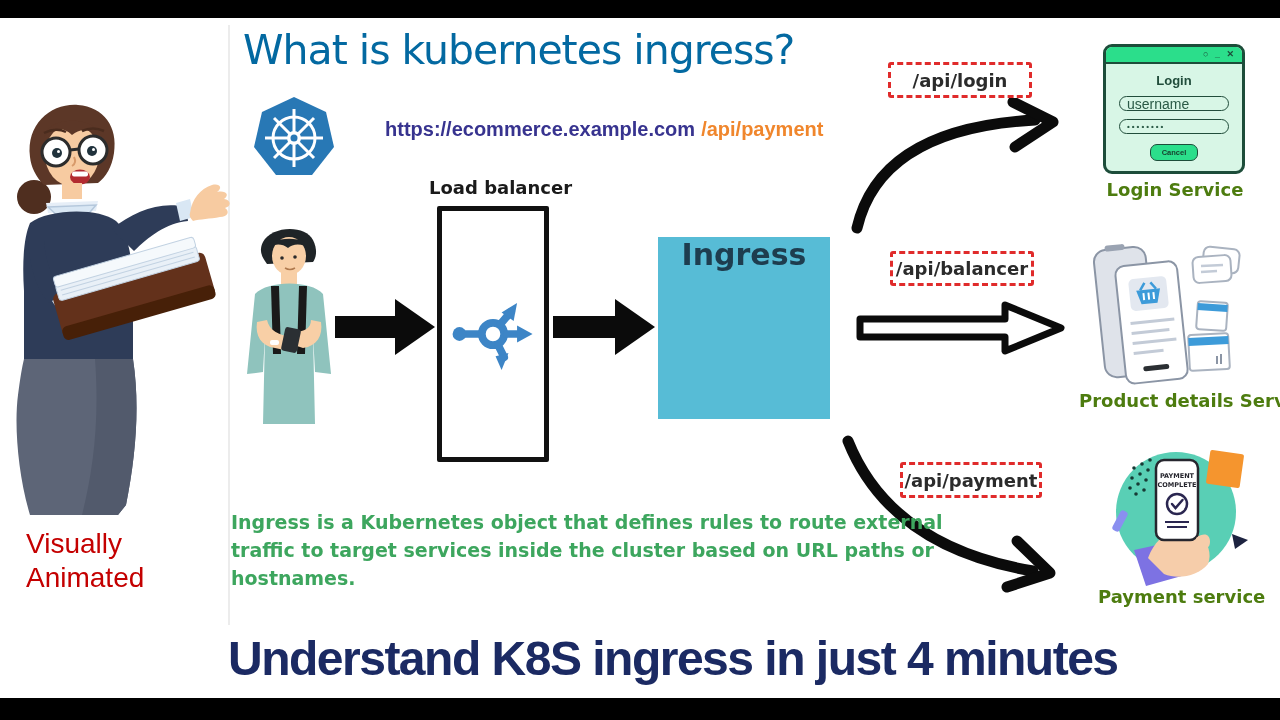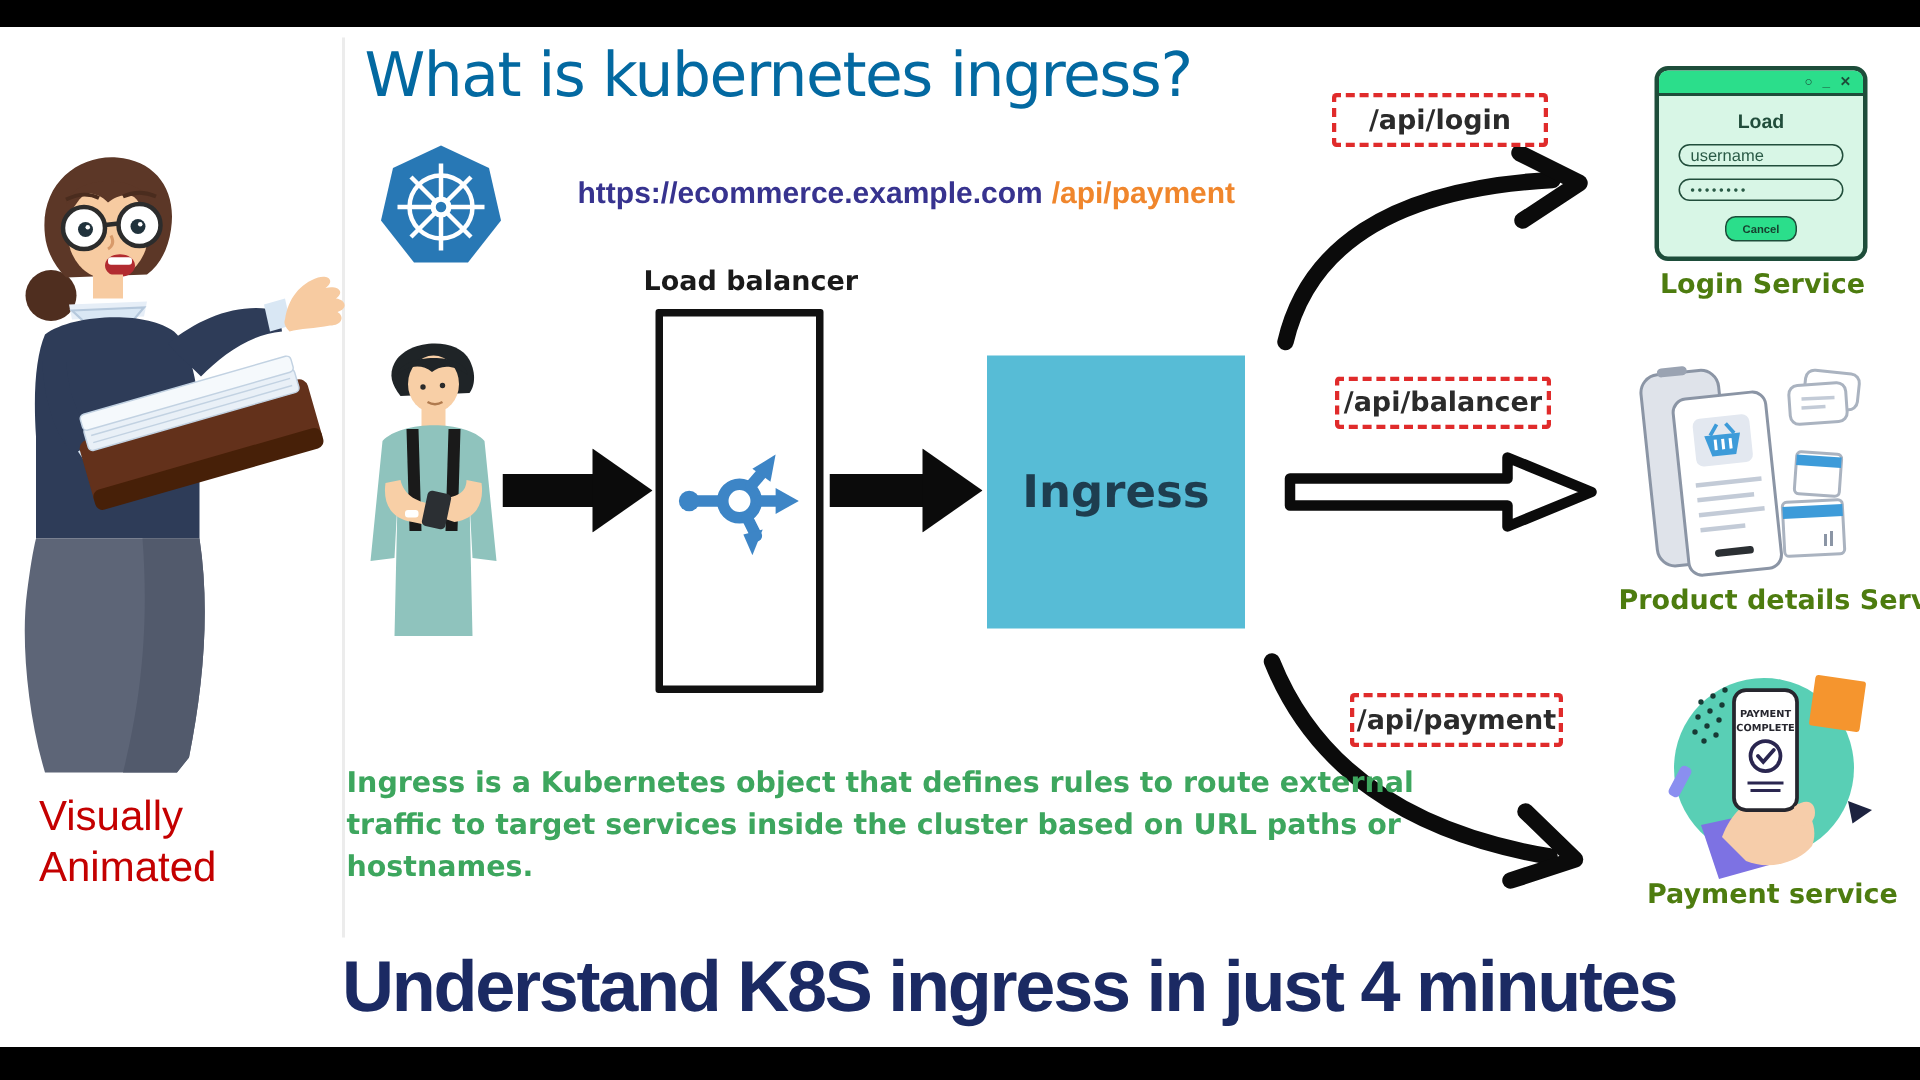--- a/index.html
+++ b/index.html
@@ -19,21 +19,21 @@
   .url-line{left:385px;top:118px;font-size:20px;font-weight:bold;white-space:nowrap;}
   .url-base{color:#37338f;}
   .url-path{color:#f0862c;margin-left:6px;}
 
   .lb-label{left:429px;top:177px;font-size:18px;font-weight:bold;color:#1a1a1a;
     font-family:"DejaVu Sans",sans-serif;}
   .lb-box{left:437px;top:206px;width:102px;height:246px;background:#fff;
     border:5px solid #111;border-radius:2px;display:flex;align-items:center;justify-content:center;}
 
   .ingress-box{left:658px;top:237px;width:172px;height:182px;background:#57bcd6;
-    display:flex;align-items:center;justify-content:center;}
+    display:flex;align-items:flex-start;justify-content:center;}
   .ingress-label{font-family:"DejaVu Sans",sans-serif;font-size:30px;font-weight:bold;color:#1e3d4f;}
 
   .route-badge{
     background:#fff;border:3px dashed #e02b2b;border-radius:3px;
     display:flex;align-items:center;justify-content:center;
     font-family:"DejaVu Sans",sans-serif;font-size:18px;font-weight:bold;color:#2b2b2b;
   }
   .badge-login{left:888px;top:62px;width:138px;height:30px;}
   .badge-product{left:890px;top:251px;width:138px;height:29px;}
   .badge-payment{left:900px;top:462px;width:136px;height:30px;}
@@ -51,21 +51,21 @@
     left:1103px;top:44px;width:142px;height:130px;background:#d8f6e6;
     border:3px solid #1d4d3a;border-radius:9px;overflow:hidden;box-sizing:border-box;
   }
   .login-titlebar{height:15px;background:#2bde8b;border-bottom:2px solid #1d4d3a;
     display:flex;align-items:center;justify-content:flex-end;padding:0 6px;}
   .window-controls{font-size:9px;color:#1d4d3a;font-weight:bold;letter-spacing:2px;line-height:1;}
   .login-body{display:flex;flex-direction:column;align-items:center;}
   .login-title{margin-top:9px;font-size:13px;font-weight:bold;color:#214d3b;}
   .mock-field{
     margin-top:8px;width:110px;height:15px;border:1.5px solid #214d3b;border-radius:9px;
-    background:transparent;font-size:11px;color:#2a5a46;display:flex;align-items:center;
+    background:transparent;font-size:14px;color:#2a5a46;display:flex;align-items:center;
     padding:0 7px;box-sizing:border-box;
   }
   .pw-dots{letter-spacing:2px;font-size:8px;font-weight:bold;}
   .mock-button{
     margin-top:10px;width:46px;height:15px;background:#2bde8b;border:1.5px solid #1d4d3a;
     border-radius:7px;font-size:7.5px;font-weight:bold;color:#17402f;
     display:flex;align-items:center;justify-content:center;
   }
 
   .description{
@@ -230,21 +230,21 @@
   </div>
   <div class="abs route-badge badge-payment">
     <span>/api/payment</span>
   </div>
 
   <div class="abs login-window">
     <div class="login-titlebar">
       <span class="window-controls">○ _ ✕</span>
     </div>
     <div class="login-body">
-      <div class="login-title">Load</div>
+      <div class="login-title">Login</div>
       <div class="mock-field">username</div>
       <div class="mock-field pw-dots">••••••••</div>
       <div class="mock-button">Cancel</div>
     </div>
   </div>
   <div class="abs service-label login-service-label">Login Service</div>
 
   <svg class="abs" style="left:1085px;top:238px;" width="160" height="148" viewBox="0 0 160 148">
     <g transform="rotate(-6 60 70)">
       <rect x="14" y="8" width="52" height="128" rx="12" fill="#dfe3ea" stroke="#8b95a5" stroke-width="2"></rect>

